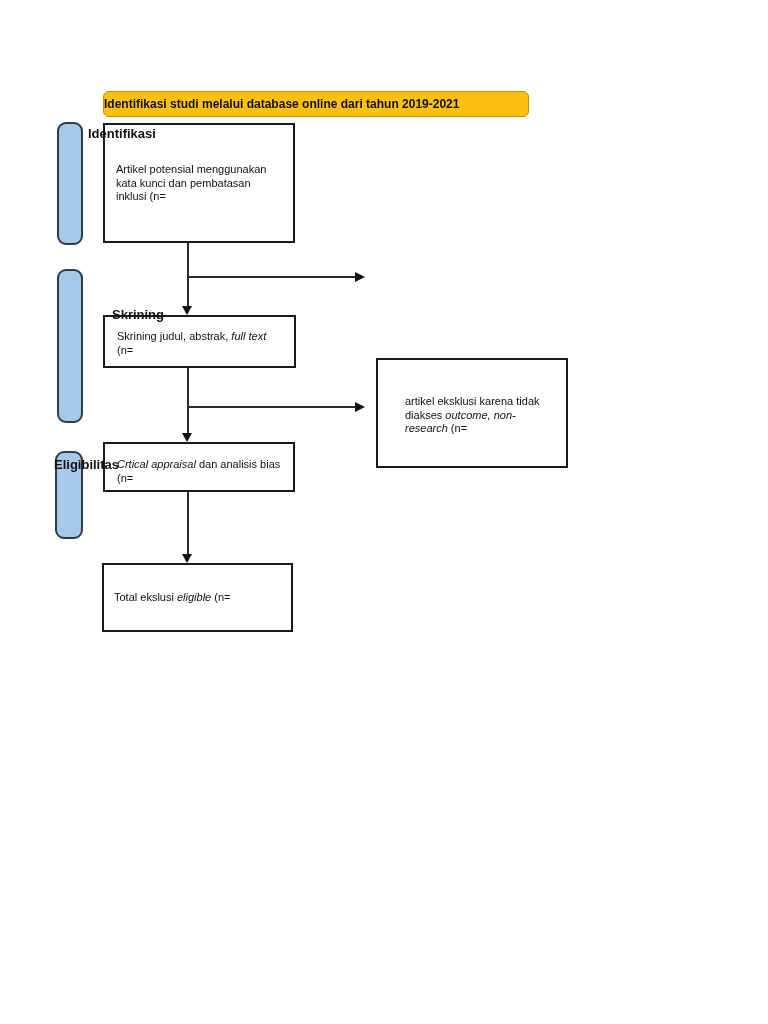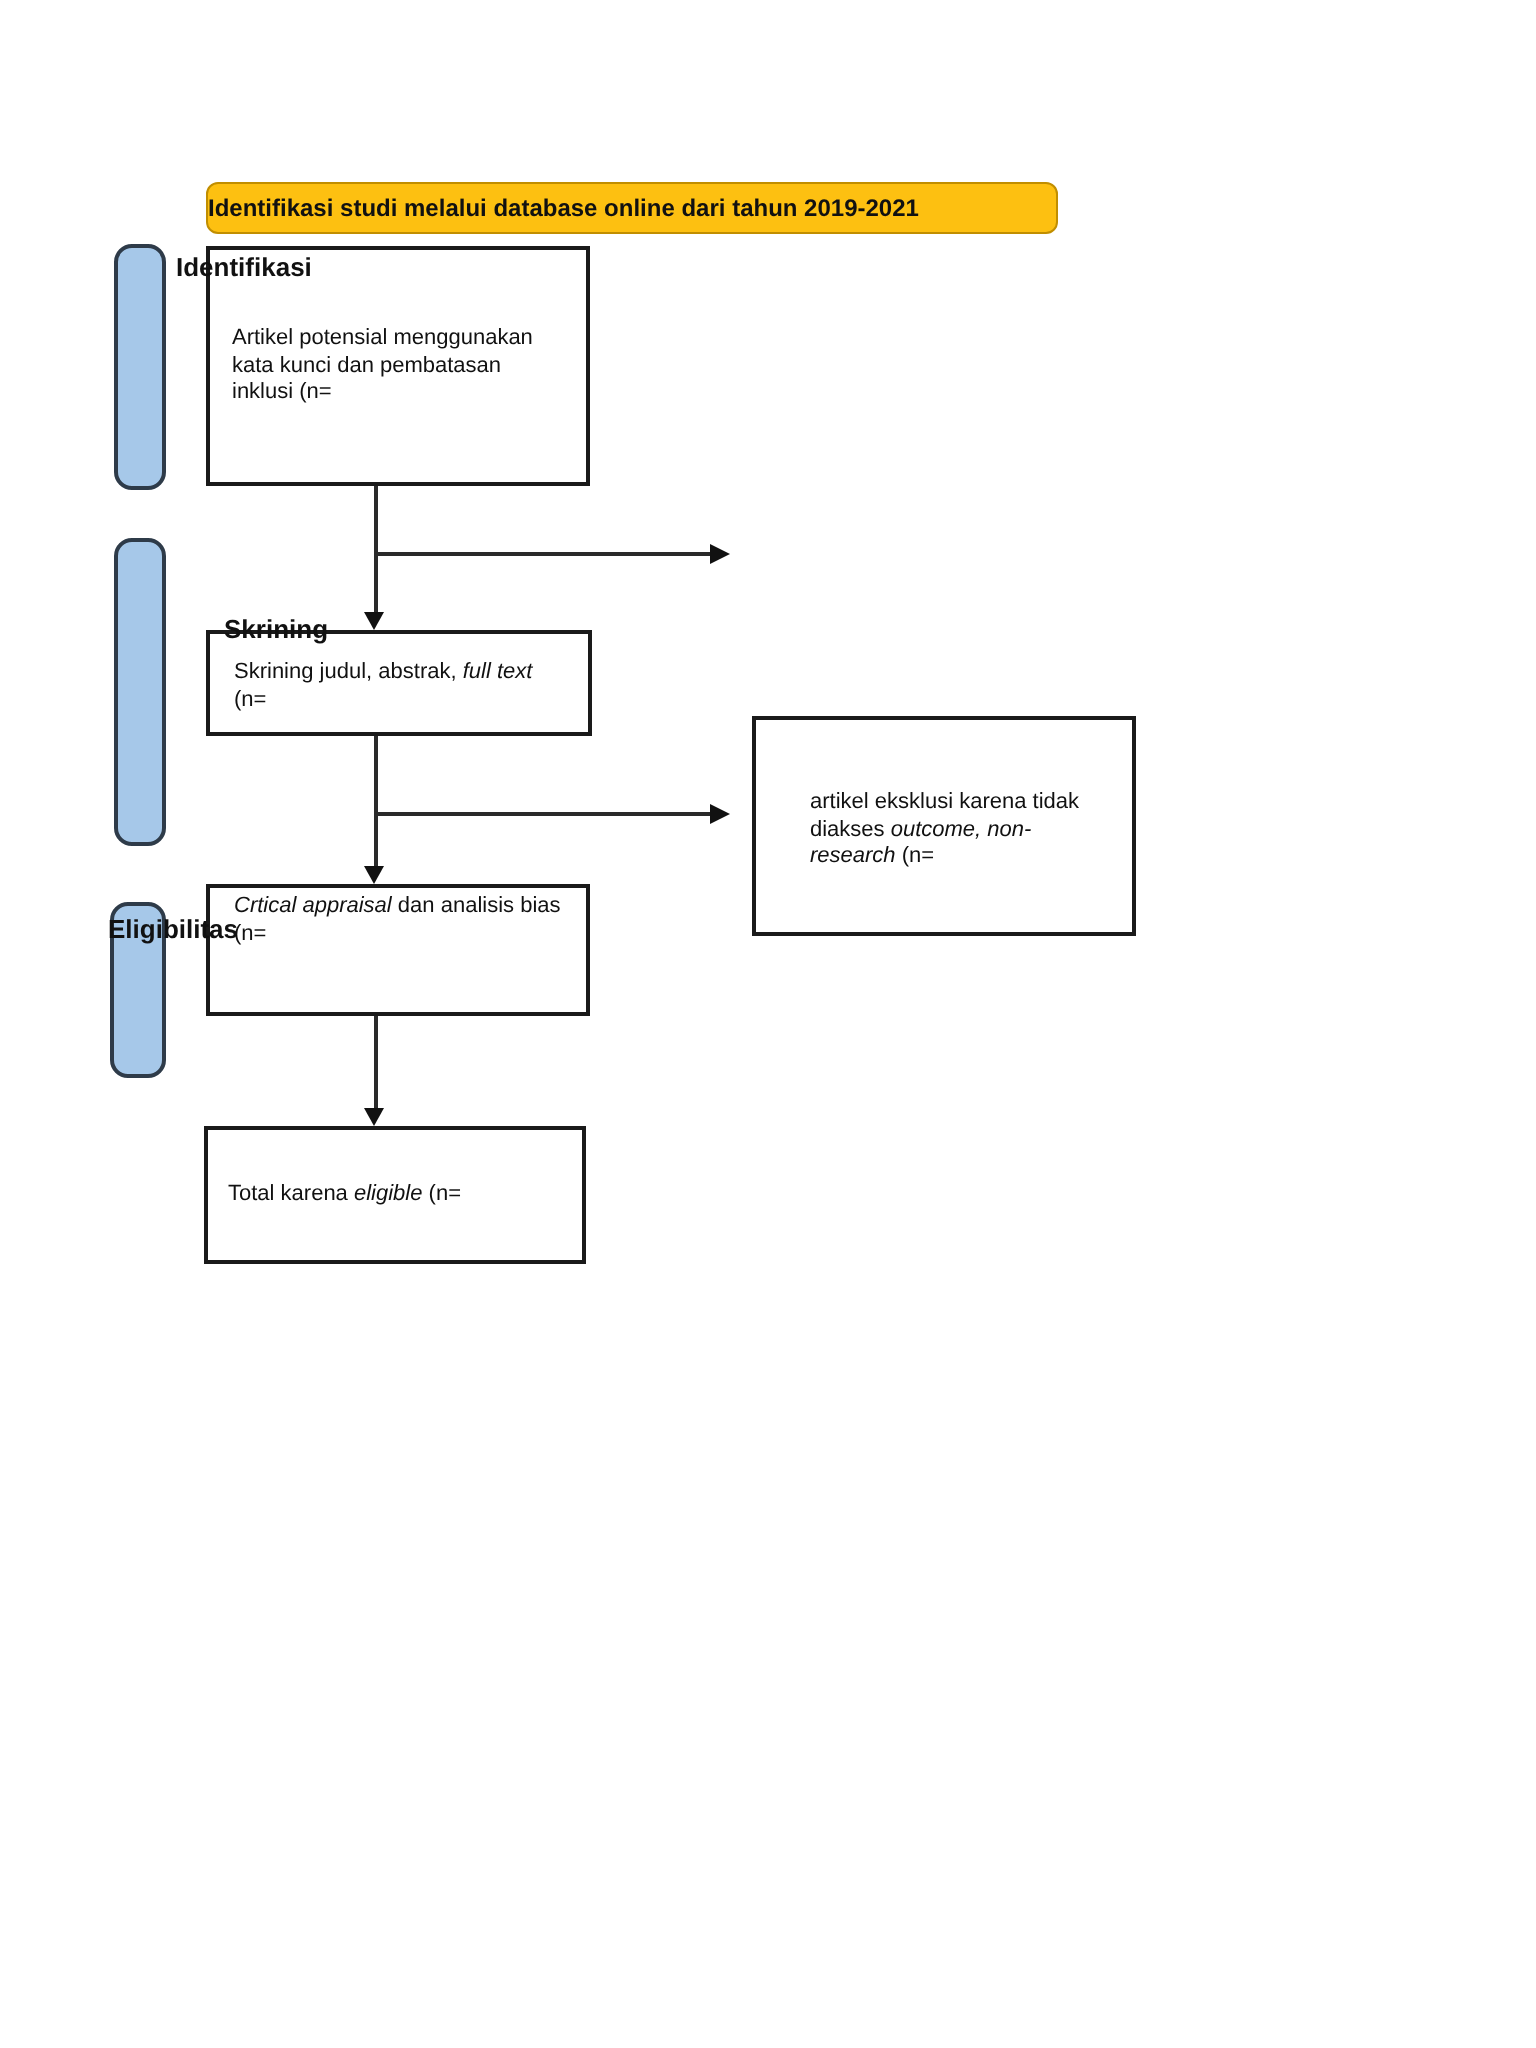--- a/index.html
+++ b/index.html
@@ -52,21 +52,21 @@
     position: absolute;
     background: #ffffff;
     border: 2px solid #1a1a1a;
     font-size: 11px;
     line-height: 13.5px;
     color: #111;
     z-index: 2;
   }
   .box-potensial { left: 103px; top: 123px; width: 192px; height: 120px; padding: 38px 8px 0 11px; }
   .box-skrining  { left: 103px; top: 315px; width: 193px; height: 53px;  padding: 13px 8px 0 12px; }
-  .box-appraisal { left: 103px; top: 442px; width: 192px; height: 66px;  padding: 3px 6px 0 12px; }
+  .box-appraisal { left: 103px; top: 442px; width: 192px; height: 50px;  padding: 14px 6px 0 12px; }
   .box-total     { left: 102px; top: 563px; width: 191px; height: 69px;  padding: 26px 8px 0 10px; }
   .box-ekslusi1  { left: 376px; top: 230px; width: 192px; height: 110px; padding: 42px 6px 0 11px; }
   .box-ekslusi2  { left: 376px; top: 358px; width: 192px; height: 110px; padding: 35px 6px 0 27px; }
   .it { font-style: italic; }
   
   .vline, .hline { position: absolute; background: #2a2a2a; z-index: 1; }
   .vline { width: 1.5px; }
   .hline { height: 1.5px; }
   .v1 { left: 187px; top: 243px; height: 65px; }
   .v2 { left: 187px; top: 368px; height: 65px; }
@@ -122,21 +122,21 @@
     <div><span>Skrining judul, abstrak, </span><span class="it">full text</span></div>
     <div>(n=</div>
   </div>
 
   <div class="fbox box-appraisal">
     <div><span class="it">Crtical appraisal</span><span> dan analisis bias</span></div>
     <div>(n=</div>
   </div>
 
   <div class="fbox box-total">
-    <div><span>Total karena </span><span class="it">eligible</span><span> (n=</span></div>
+    <div><span>Total ekslusi </span><span class="it">eligible</span><span> (n=</span></div>
   </div>
 
 
   <div class="fbox box-ekslusi2">
     <div>artikel eksklusi karena tidak</div>
     <div><span>diakses </span><span class="it">outcome, non-</span></div>
     <div><span class="it">research</span><span> (n=</span></div>
   </div>
 
   <div class="vline v1"></div>

